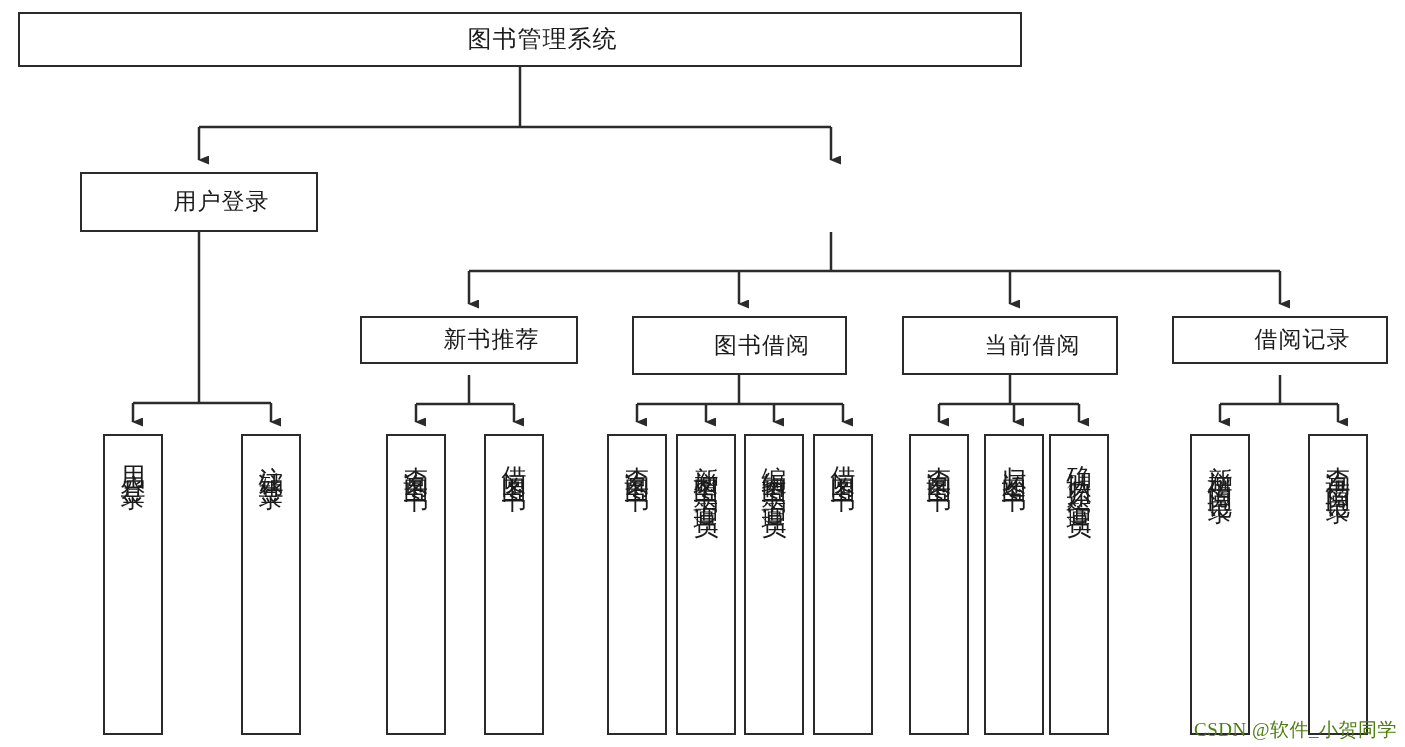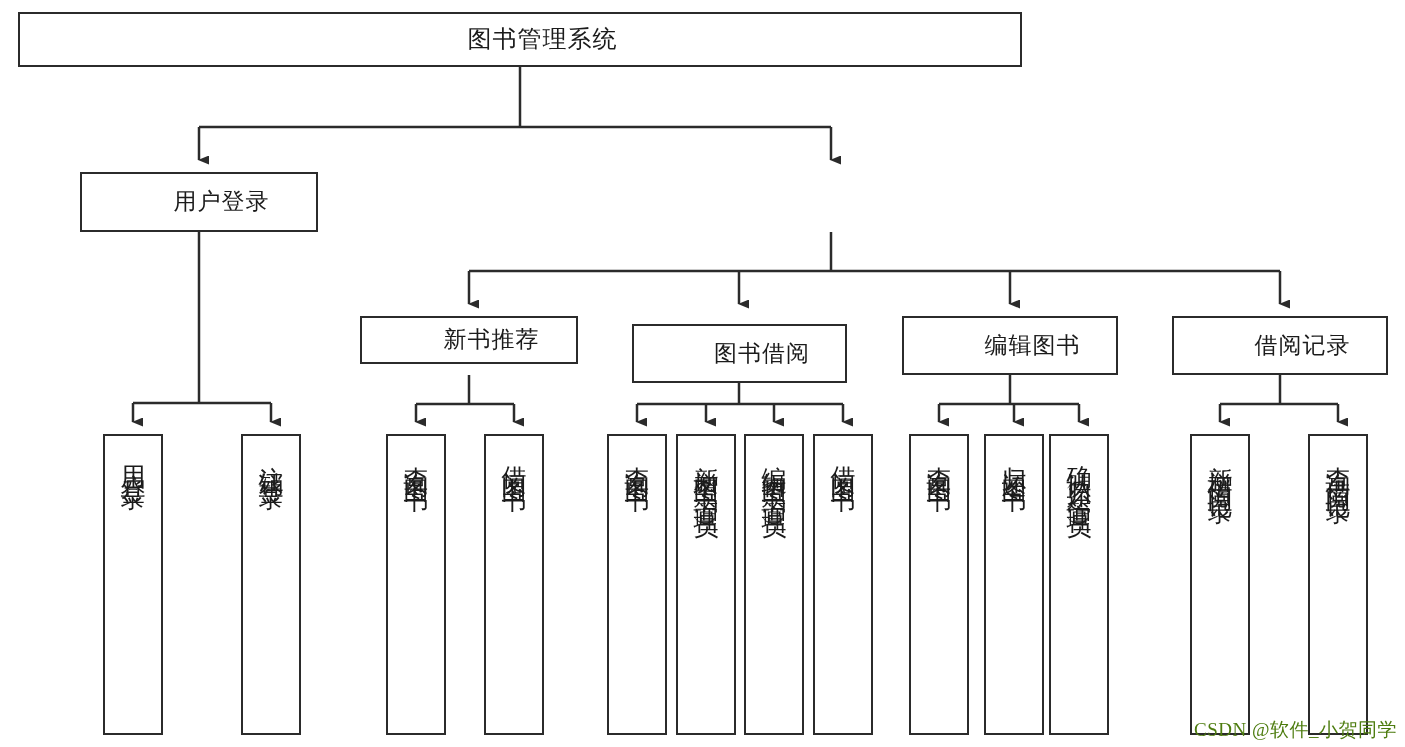--- a/index.html
+++ b/index.html
@@ -129,27 +129,27 @@
     <span>图书管理系统</span>
   </div>
 
   <div class="node horiz" style="left: 80px; top: 172px; width: 238px; height: 60px;">
     <span>用户登录</span>
   </div>
 
   <div class="node horiz" style="left: 360px; top: 316px; width: 218px; height: 48px;">
     <span>新书推荐</span>
   </div>
-  <div class="node horiz" style="left: 632px; top: 324px; width: 215px; height: 59px;">
+  <div class="node horiz" style="left: 632px; top: 316px; width: 215px; height: 59px;">
     <span>图书借阅</span>
   </div>
   <div class="node horiz" style="left: 902px; top: 316px; width: 216px; height: 59px;">
-    <span>编辑图书</span>
+    <span>当前借阅</span>
   </div>
-  <div class="node horiz" style="left: 1172px; top: 316px; width: 216px; height: 59px;">
+  <div class="node horiz" style="left: 1172px; top: 316px; width: 216px; height: 48px;">
     <span>借阅记录</span>
   </div>
 
   <div class="node leaf" style="left: 103px; top: 434px; width: 60px; height: 301px;">
     <span class="vtext">用户登录</span>
   </div>
   <div class="node leaf" style="left: 241px; top: 434px; width: 60px; height: 301px;">
     <span class="vtext">注销登录</span>
   </div>
   <div class="node leaf" style="left: 386px; top: 434px; width: 60px; height: 301px;">

